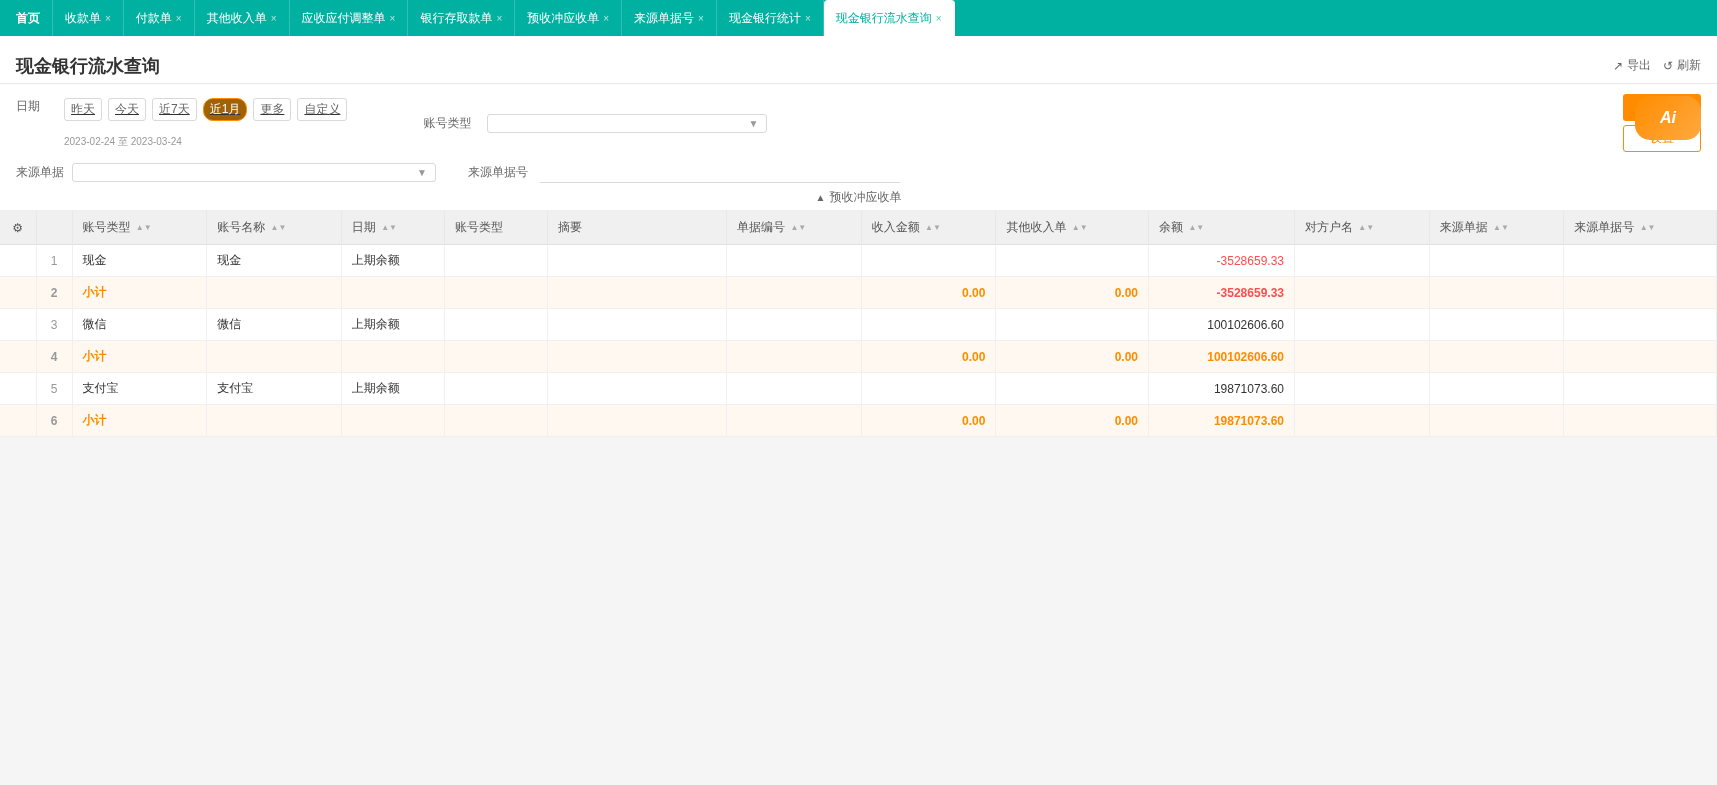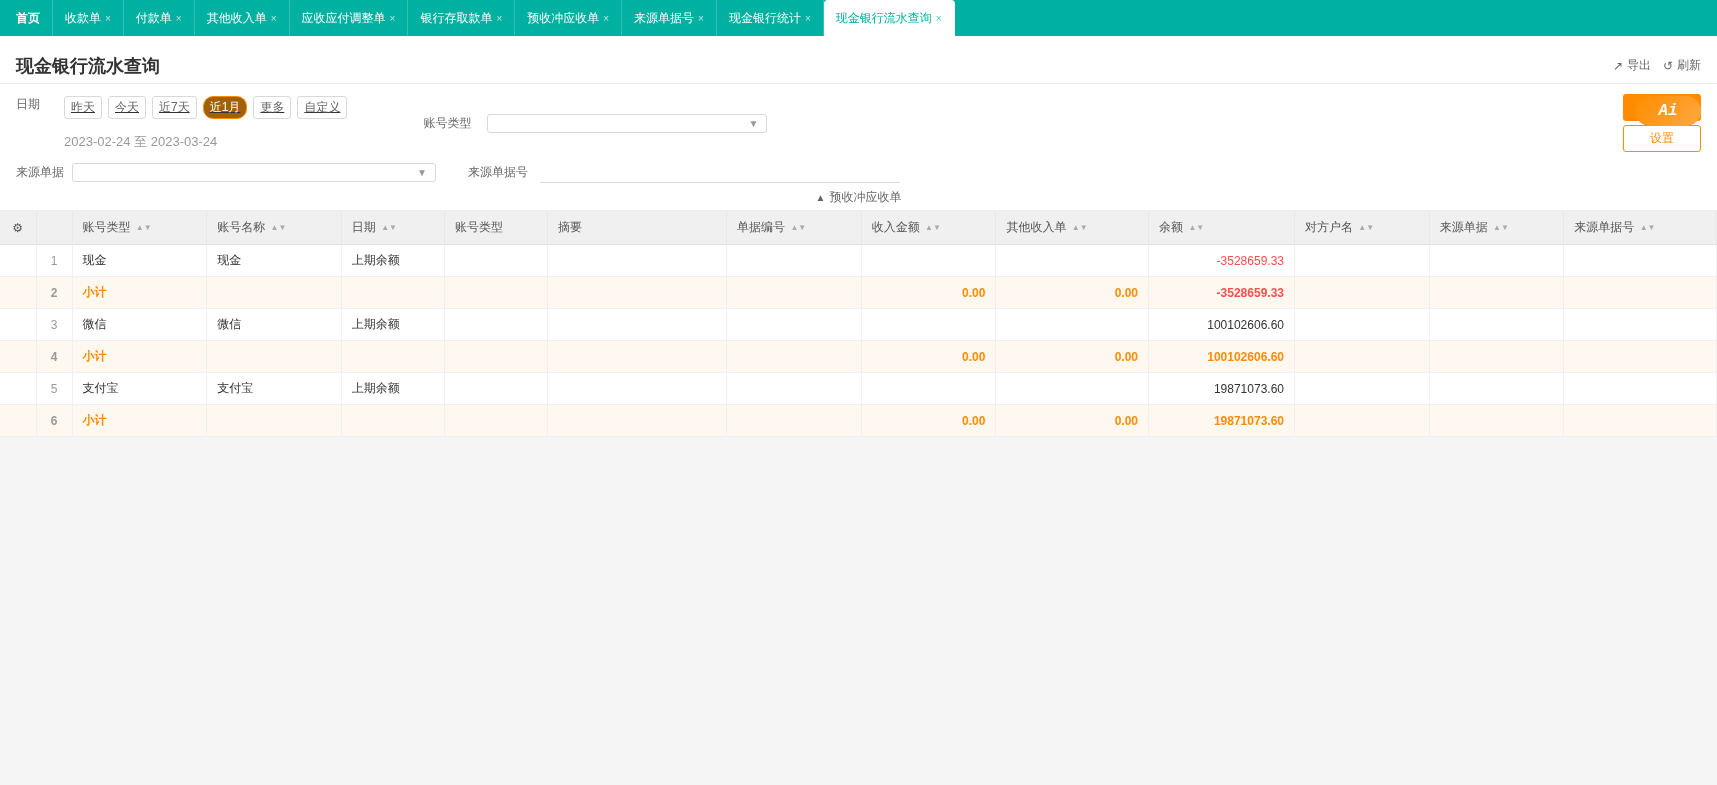--- a/index.html
+++ b/index.html
@@ -202,42 +202,41 @@
       border-right: 1px solid #f0f0f0;
     }
     .row-num { color: #999; text-align: center; }
 
     .filter-section {
       background: #fff;
       border-bottom: 1px solid #eee;
     }
 
     .date-row-sub {
-      font-size: 13px;
+      font-size: 10px;
       color: #999;
       margin-top: 14px;
     }
 
     .ai-badge {
       position: absolute;
       right: 16px;
       top: 96px;
       width: 66px;
-      height: 30px;
+      height: 44px;
       background: linear-gradient(135deg, #ff8c00, #ffa940);
       border-radius: 15px;
       display: flex;
       align-items: center;
       justify-content: center;
       color: #fff;
       font-size: 16px;
       font-style: italic;
       font-weight: bold;
       cursor: pointer;
-      font-family: Liberation Mono, monospace;
     }
   </style>
 </head>
 <body>
 
 <div class="top-nav">
   <div class="nav-tab home">
     <span>首页</span>
   </div>
   <div class="nav-tab">

